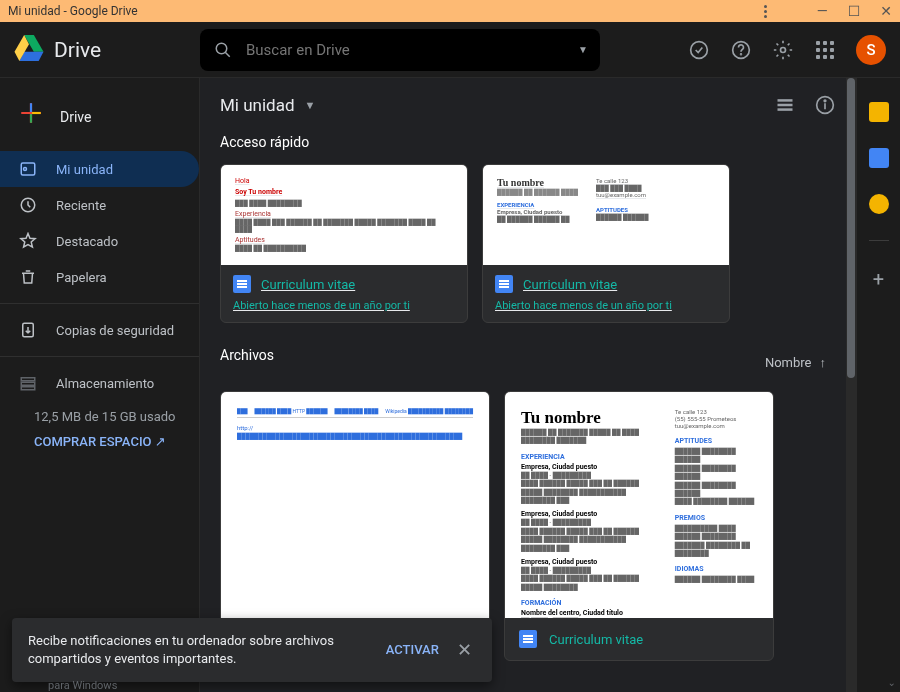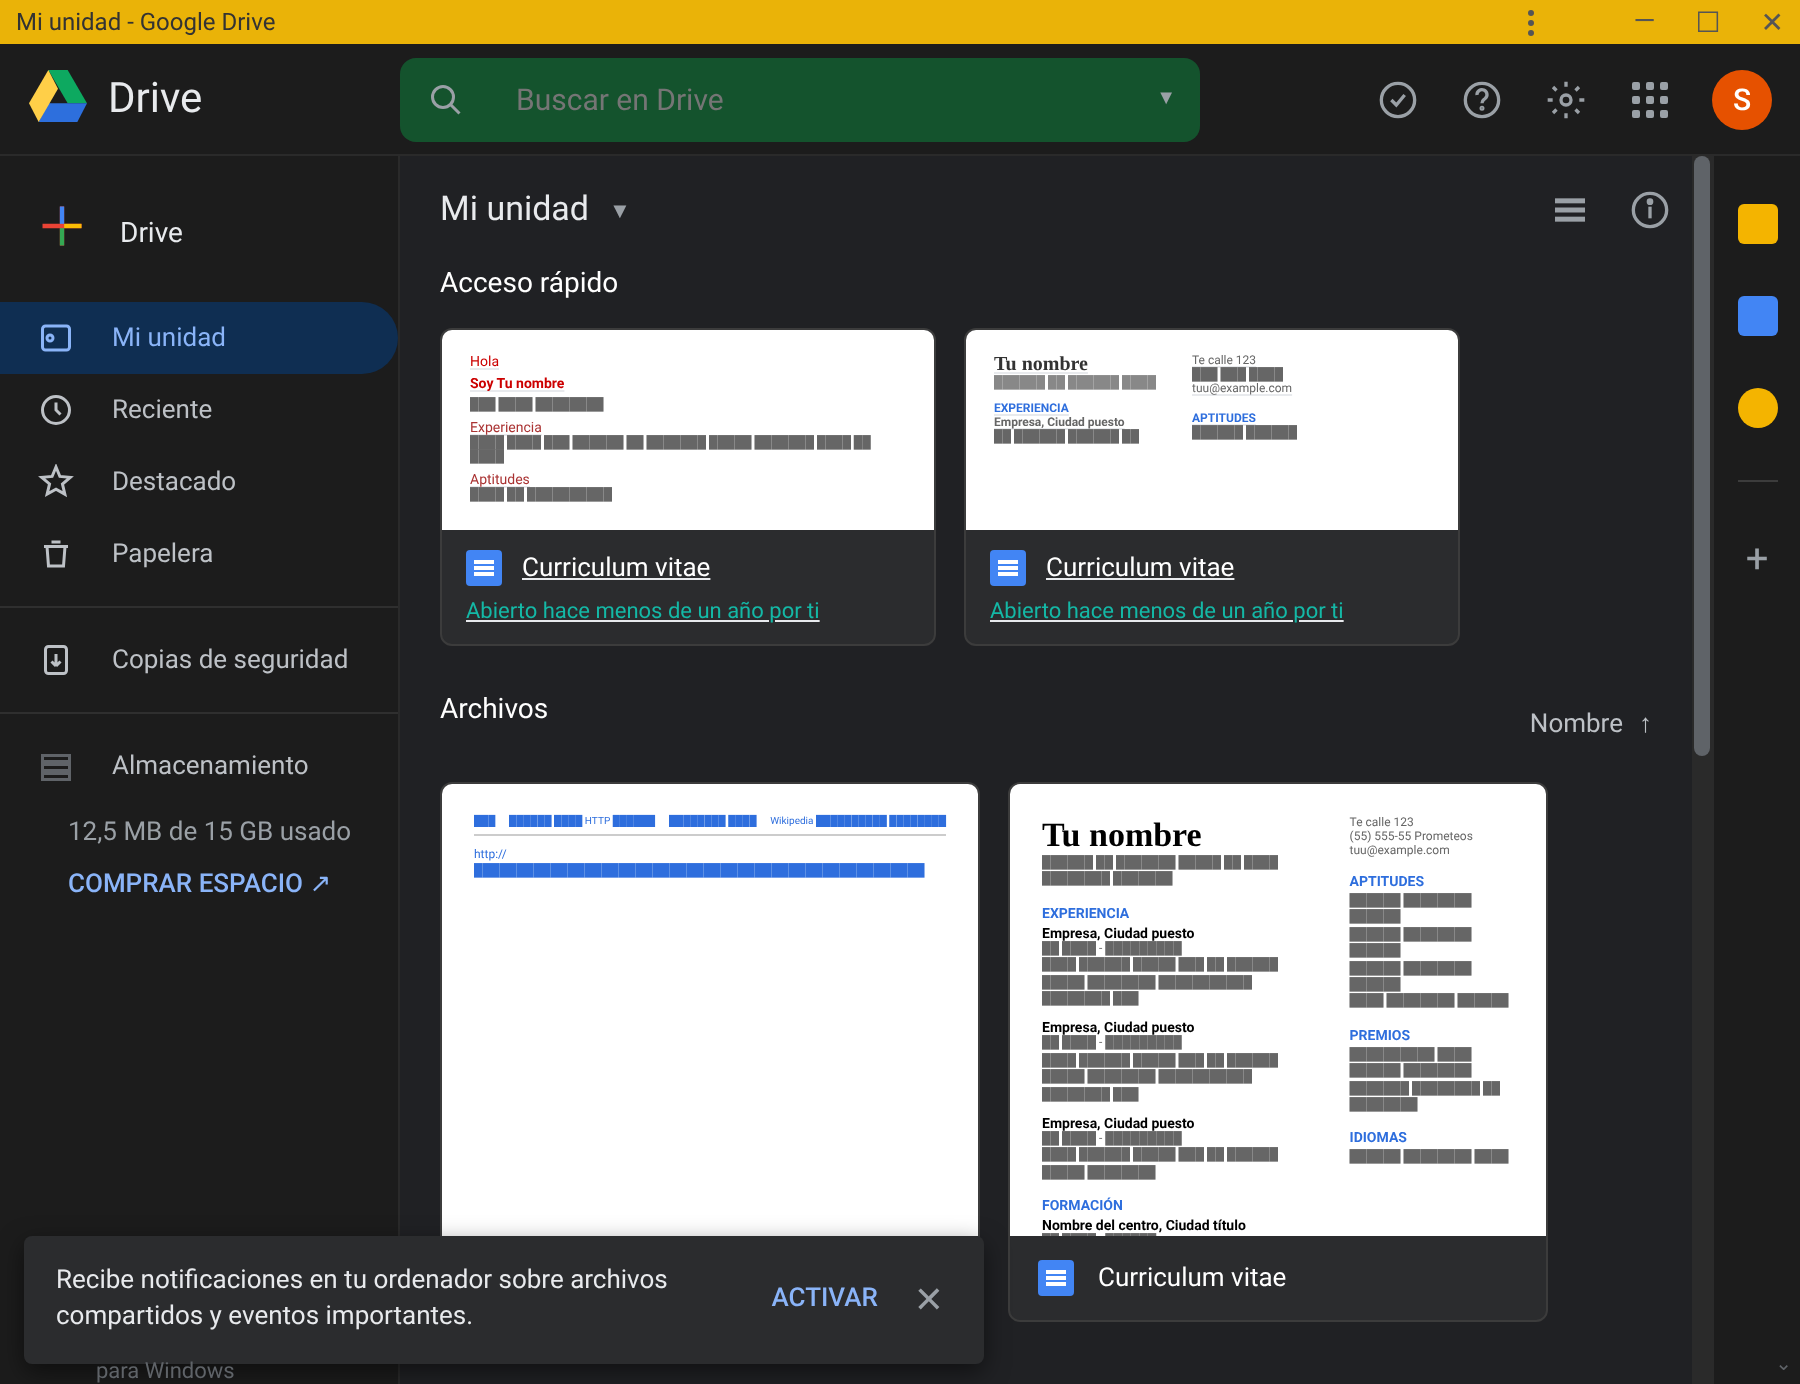--- a/index.html
+++ b/index.html
@@ -1,29 +1,29 @@
 <!DOCTYPE html>
 <html><head>
   <meta charset="utf-8">
   <style>
     * { margin: 0; padding: 0; box-sizing: border-box; font-family: Roboto, Arial, sans-serif; }
     body { width: 900px; height: 692px; background: #202124; color: #e8eaed; overflow: hidden; position: relative; }
     
-    .titlebar { height: 22px; background: #eab308; display: flex; align-items: center; padding: 0 8px; color: #333; font-size: 12px; }
+    .titlebar { height: 22px; background: #fdba74; display: flex; align-items: center; padding: 0 8px; color: #333; font-size: 12px; }
     .titlebar-txt { flex: 1; }
     .titlebar-controls { display: flex; gap: 20px; align-items: center; }
     .titlebar-btn { font-size: 14px; color: #555; cursor: pointer; }
     .menu-dots { display: flex; flex-direction: column; gap: 2px; margin-right: 30px; }
     .menu-dots span { width: 3px; height: 3px; background: #555; border-radius: 50%; }
     
     .header { height: 56px; background: #1c1c1c; display: flex; align-items: center; padding: 0 14px; border-bottom: 1px solid #2a2a2a; }
     .logo { display: flex; align-items: center; gap: 10px; width: 186px; }
     .logo-icon svg { width: 30px; height: 26px; }
     .logo-text { font-size: 21px; color: #e8eaed; font-weight: 400; }
-    .searchbox { flex: 0 0 400px; height: 42px; background: #14532d; border-radius: 8px; display: flex; align-items: center; padding: 0 12px; gap: 24px; }
+    .searchbox { flex: 0 0 400px; height: 42px; background: #000000; border-radius: 8px; display: flex; align-items: center; padding: 0 12px; gap: 12px; }
     .searchbox input { flex: 1; background: none; border: none; color: #9aa0a6; font-size: 15px; outline: none; }
     .search-dropdown { color: #9aa0a6; font-size: 10px; }
     .header-actions { flex: 1; display: flex; justify-content: flex-end; gap: 20px; align-items: center; }
     .header-icon { color: #9aa0a6; width: 22px; height: 22px; display: flex; align-items: center; justify-content: center; }
     .avatar { width: 30px; height: 30px; background: #e65100; border-radius: 50%; display: flex; align-items: center; justify-content: center; color: #fff; font-size: 15px; font-weight: 500; }
     .apps-icon { display: grid; grid-template-columns: repeat(3,4px); grid-template-rows: repeat(3,4px); gap: 3px; }
     .apps-icon span { background: #9aa0a6; border-radius: 1px; }
     
     .content { display: flex; height: calc(100% - 78px); }
     
@@ -52,21 +52,21 @@
     .card-preview { height: 100px; background: #fff; padding: 12px 14px; display: flex; gap: 18px; font-size: 7px; color: #333; }
     .pv-col-l h4 { font-size: 10px; font-weight: bold; }
     .pv-sub { font-size: 6px; color: #888; }
     .pv-redline { color: #c00; font-size: 7px; margin-bottom: 3px; }
     .pv-meta { font-size: 6px; color: #666; }
     .pv-section { color: #a33; font-size: 7px; margin-top: 4px; }
     .card-body { padding: 10px 12px; }
     .card-title-row { display: flex; align-items: center; gap: 10px; }
     .doc-icon { width: 18px; height: 18px; background: #4285f4; border-radius: 2px; display: flex; align-items: center; justify-content: center; }
     .doc-icon span { width: 10px; height: 2px; background: #fff; box-shadow: 0 3px 0 #fff, 0 -3px 0 #fff; }
-    .card-name { font-size: 13px; color: #ffffff; }
+    .card-name { font-size: 13px; color: #14b8a6; }
     .card-sub { font-size: 11px; color: #14b8a6; margin-top: 6px; }
     
     .files-header { display: flex; justify-content: space-between; align-items: center; margin-bottom: 14px; }
     .sort-col { display: flex; align-items: flex-end; gap: 8px; font-size: 13px; color: #bdc1c6; cursor: pointer; padding-right: 10px; }
     .file-grid { display: flex; gap: 14px; flex-wrap: wrap; }
     .file-card { width: 270px; background: #2b2c2e; border: 1px solid #3c3c3c; border-radius: 6px; overflow: hidden; cursor: pointer; }
     .file-preview { height: 226px; background: #fff; padding: 16px; font-size: 8px; color: #333; overflow: hidden; }
     .fp-header { font-size: 5px; color: #2e6edd; display: flex; justify-content: space-between; border-bottom: 1px solid #ccc; padding-bottom: 3px; margin-bottom: 6px; }
     .fp-content { display: flex; gap: 14px; }
     .fp-l { flex: 1.7; }

